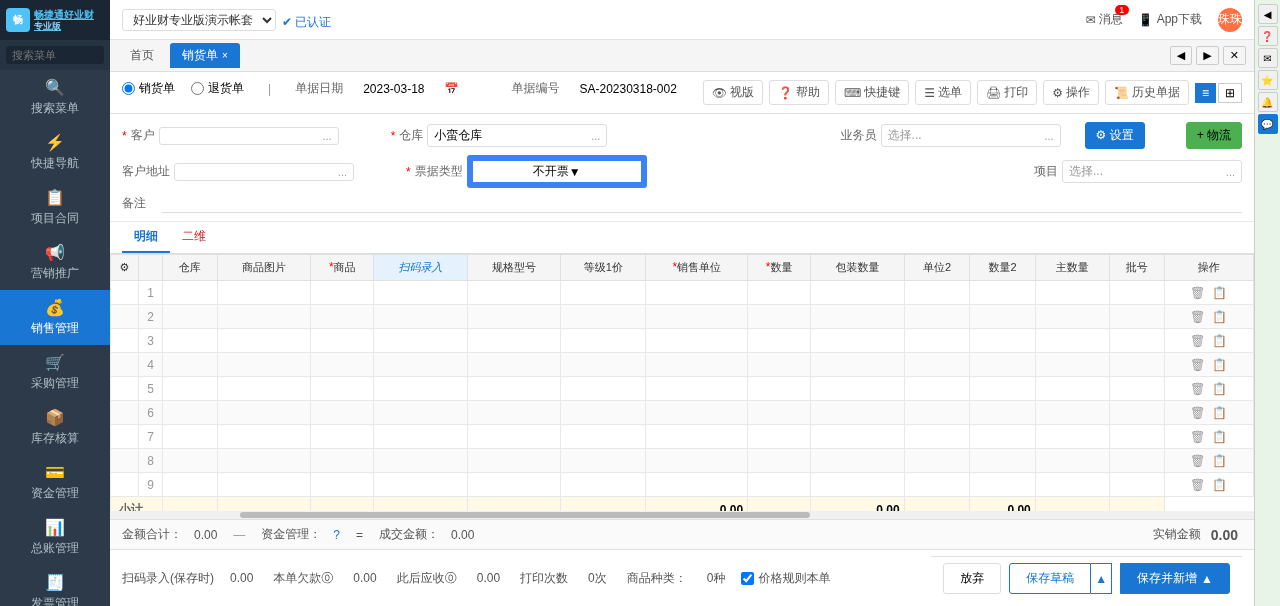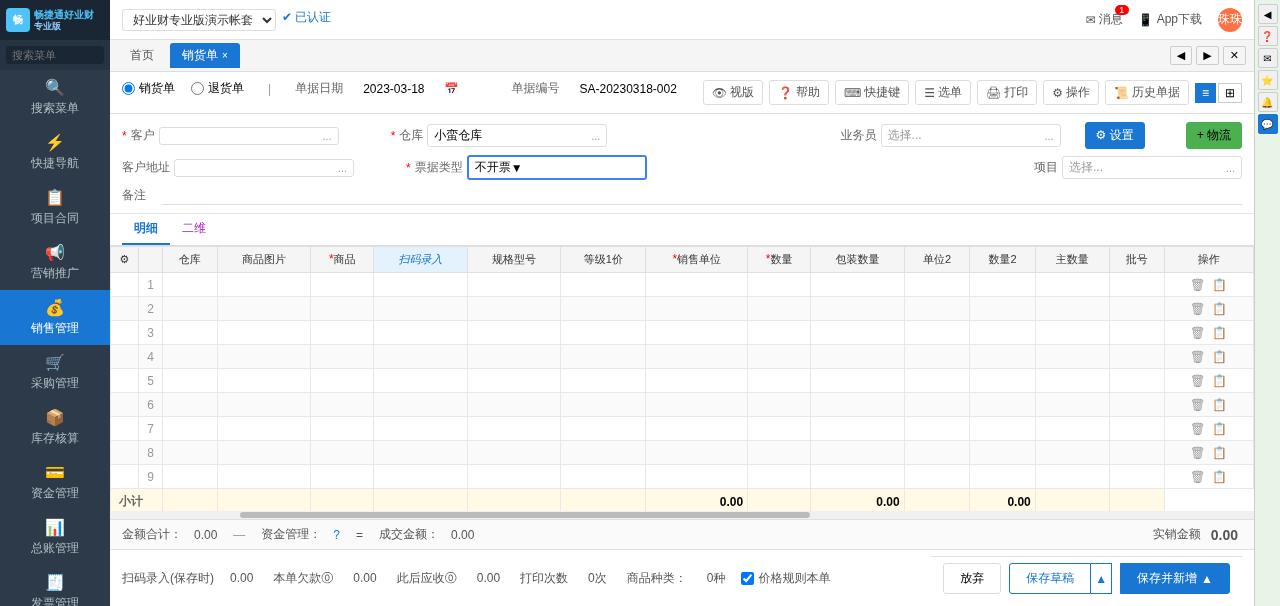--- a/index.html
+++ b/index.html
@@ -13,21 +13,21 @@
     .sidebar-search input { width: 100%; background: #1a2633; border: none; border-radius: 3px; color: #aaa; padding: 3px 6px; font-size: 11px; outline: none; }
     .sidebar-item { display: flex; flex-direction: column; align-items: center; padding: 8px 4px; color: #b0bec5; cursor: pointer; gap: 3px; font-size: 11px; }
     .sidebar-item.active { background: #1976d2; color: white; }
     .sidebar-item .icon { font-size: 16px; }
 
     
     .main { flex: 1; display: flex; flex-direction: column; height: 606px; }
 
     
     .topbar { background: #fff; border-bottom: 1px solid #e0e0e0; display: flex; align-items: center; padding: 0 12px; height: 40px; gap: 12px; }
-    .topbar-title { display: flex; align-items: flex-start; gap: 6px; color: #555; font-size: 12px; }
+    .topbar-title { display: flex; align-items: flex-end; gap: 6px; color: #555; font-size: 12px; }
     .topbar-title select { border: 1px solid #ddd; padding: 2px 6px; border-radius: 3px; color: #333; background: white; }
     .verified-badge { display: flex; align-items: center; gap: 3px; color: #1976d2; font-size: 11px; }
     .topbar-right { margin-left: auto; display: flex; align-items: center; gap: 16px; color: #555; font-size: 12px; }
     .topbar-right .icon-btn { display: flex; align-items: center; gap: 3px; cursor: pointer; position: relative; }
     .topbar-right .badge { background: red; color: white; border-radius: 8px; padding: 0 4px; font-size: 9px; position: absolute; top: -6px; right: -6px; min-width: 14px; text-align: center; }
     .avatar { width: 24px; height: 24px; border-radius: 50%; background: #ff7043; color: white; display: flex; align-items: center; justify-content: center; font-size: 11px; }
 
     
     .tabbar { background: #f5f5f5; border-bottom: 1px solid #ddd; display: flex; align-items: center; padding: 0 8px; height: 32px; gap: 4px; }
     .tab-item { padding: 4px 12px; cursor: pointer; color: #555; border-radius: 3px 3px 0 0; font-size: 12px; }
@@ -52,30 +52,30 @@
 
     
     .form-fields { padding: 8px 12px; display: flex; flex-direction: column; gap: 6px; border-bottom: 1px solid #e8e8e8; }
     .field-row { display: flex; align-items: center; gap: 16px; }
     .field-group { display: flex; align-items: center; gap: 4px; min-width: 200px; }
     .field-label { color: #666; white-space: nowrap; }
     .required { color: red; }
     .field-input { border: none; border-bottom: 1px solid #ddd; padding: 2px 4px; flex: 1; min-width: 120px; color: #333; outline: none; }
     .field-input-box { border: 1px solid #ddd; padding: 2px 6px; border-radius: 3px; min-width: 120px; background: white; display: flex; align-items: center; justify-content: space-between; }
     .ellipsis-btn { color: #999; cursor: pointer; font-size: 11px; }
-    .select-field { display: flex; align-items: center; border: 2px solid #3b82f6; border-radius: 3px; padding: 2px 6px; min-width: 120px; justify-content: flex-start; }
+    .select-field { display: flex; align-items: center; border: 6px solid #3b82f6; border-radius: 3px; padding: 2px 6px; min-width: 120px; justify-content: center; }
     .action-btns { display: flex; gap: 4px; }
     .action-btn { padding: 4px 10px; border: 1px solid #ddd; border-radius: 3px; cursor: pointer; font-size: 12px; }
     .action-btn.primary { background: #1976d2; color: white; border-color: #1976d2; }
     .action-btn.success { background: #4caf50; color: #000000; border-color: #4caf50; }
 
     
     .table-section { flex: 1; display: flex; flex-direction: column; overflow: hidden; }
     .table-tabs { display: flex; border-bottom: 1px solid #ddd; padding: 0 12px; }
-    .table-tab { padding: 6px 12px; cursor: pointer; font-size: 12px; color: #a21caf; }
+    .table-tab { padding: 6px 12px; cursor: pointer; font-size: 12px; color: #b91c1c; }
     .table-tab.active { color: #1976d2; border-bottom: 2px solid #1976d2; font-weight: bold; }
     .table-wrapper { flex: 1; overflow: auto; }
     table { width: 100%; border-collapse: collapse; min-width: 1000px; }
     thead tr { background: #f5f5f5; }
     th { border: 1px solid #e0e0e0; padding: 5px 4px; text-align: center; font-weight: normal; color: #333; font-size: 11px; white-space: nowrap; }
     th .required { color: red; }
     td { border: 1px solid #e8e8e8; padding: 4px; height: 24px; }
     tbody tr:nth-child(even) { background: #fafafa; }
     .row-num { text-align: center; color: #999; width: 24px; }
     .subtotal-row td { background: #fff9e6; font-weight: bold; }
@@ -95,21 +95,21 @@
     .right-panel-btn { width: 20px; height: 20px; background: #f0f0f0; border: 1px solid #ccc; cursor: pointer; display: flex; align-items: center; justify-content: center; font-size: 10px; border-radius: 2px; }
     .right-panel-active { background: #1976d2; color: white; border-color: #1976d2; }
     .col-settings { width: 28px; text-align: center; }
   </style>
 </head>
 <body>
 
 <div class="sidebar">
   <div class="sidebar-logo">
     <div class="logo-icon">畅</div>
-    <div style="display:flex;flex-direction:column;line-height:1.2;">
+    <div style="display:flex;flex-direction:column;line-height:1.2;text-decoration:underline;">
       <span style="font-size:10px;color:#4fc3f7;">畅捷通好业财</span>
       <span style="font-size:9px;color:#90caf9;">专业版</span>
     </div>
   </div>
   <div class="sidebar-search">
     <input type="text" placeholder="搜索菜单" style="">
   </div>
   <div class="sidebar-item">
     <span class="icon">🔍</span>
     <span>搜索菜单</span>

